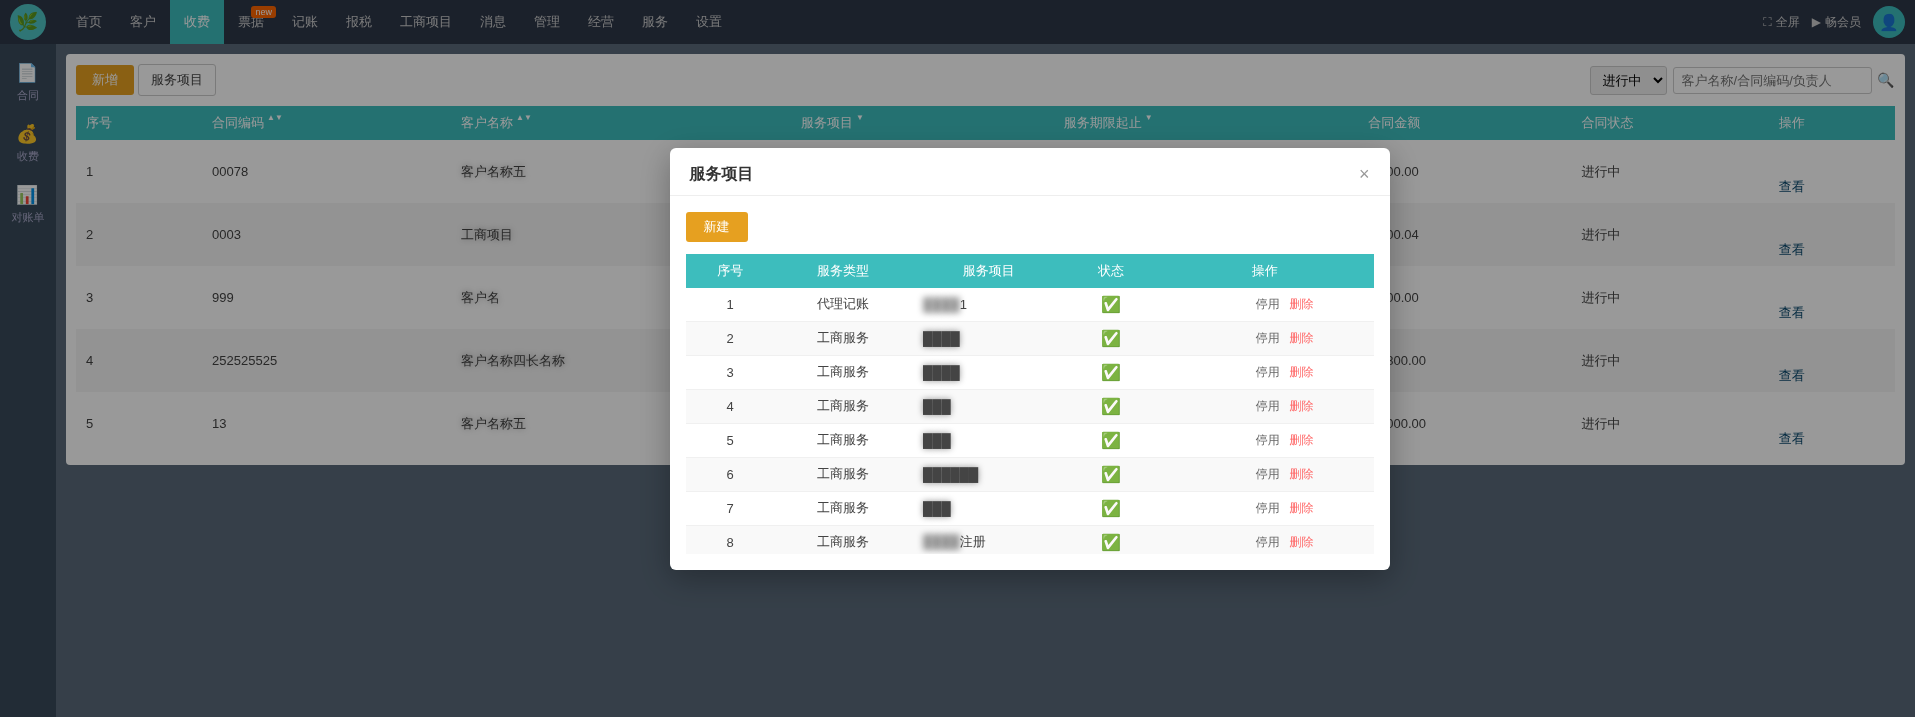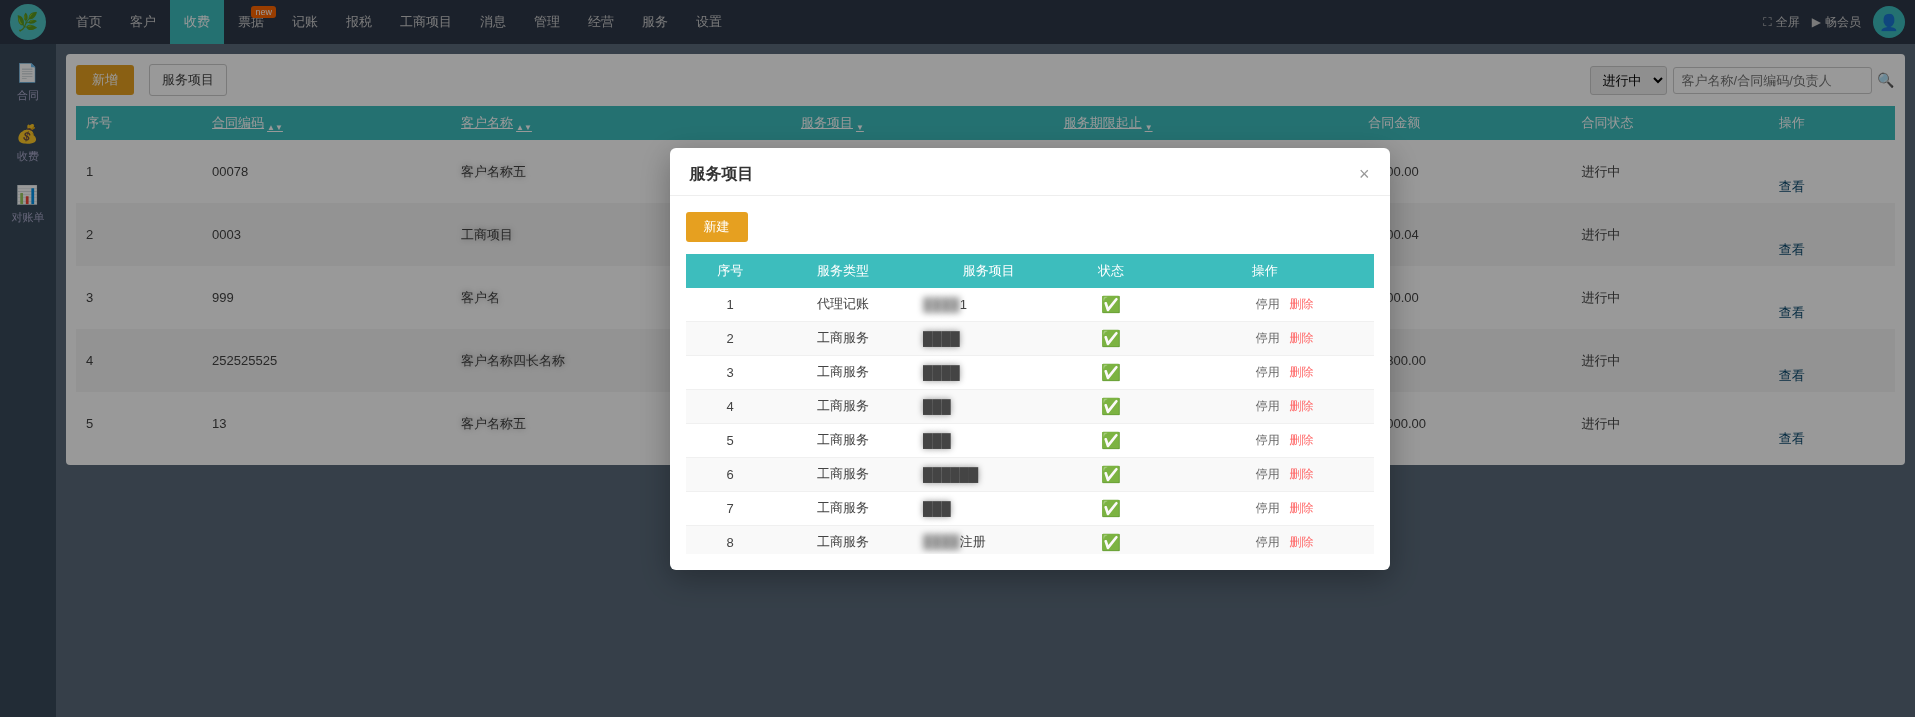--- a/index.html
+++ b/index.html
@@ -82,21 +82,21 @@
     
     .main { flex: 1; overflow: auto; background: #5a6a7a; padding: 10px; }
 
     
     .content-area {
       background: #fff; border-radius: 4px; padding: 10px;
       position: relative;
     }
 
     
-    .toolbar { display: flex; align-items: center; gap: 15px; margin-bottom: 10px; }
+    .toolbar { display: flex; align-items: center; gap: 4px; margin-bottom: 10px; }
     .btn-new {
       background: #e6a020; color: #fff; border: none;
       padding: 6px 16px; border-radius: 3px; cursor: pointer; font-size: 13px;
     }
     .btn-service {
       background: #fff; border: 1px solid #ccc;
       padding: 6px 12px; border-radius: 3px; cursor: pointer; font-size: 13px; color: #444;
     }
     .toolbar-right { margin-left: auto; display: flex; align-items: center; gap: 6px; }
     .status-select {
@@ -109,21 +109,21 @@
 
     
     .data-table { width: 100%; border-collapse: collapse; }
     .data-table thead th {
       background: #3dbdbd; color: #fff; padding: 8px 10px;
       text-align: left; font-weight: normal; font-size: 13px;
     }
     .data-table tbody tr:nth-child(even) { background: #f5f5f5; }
     .data-table tbody tr:nth-child(odd) { background: #fff; }
     .data-table td { padding: 7px 10px; color: #444; font-size: 13px; }
-    .col-sort { display: inline-flex; align-items: flex-end; gap: 3px; text-decoration: underline; }
+    .col-sort { display: inline-flex; align-items: flex-start; gap: 3px; }
     .sort-arrows { display: flex; flex-direction: column; font-size: 8px; line-height: 1; }
     .status-badge { color: #3dbdbd; font-size: 12px; }
     .btn-view { color: #0c4a6e; cursor: pointer; background: none; border: none; font-size: 13px; margin-top: 31px; }
     .blurred { color: transparent; text-shadow: 0 0 6px rgba(0,0,0,0.4); user-select: none; }
 
     
     .overlay {
       position: fixed; inset: 0; background: rgba(0,0,0,0.4); z-index: 200;
     }
     .modal {

